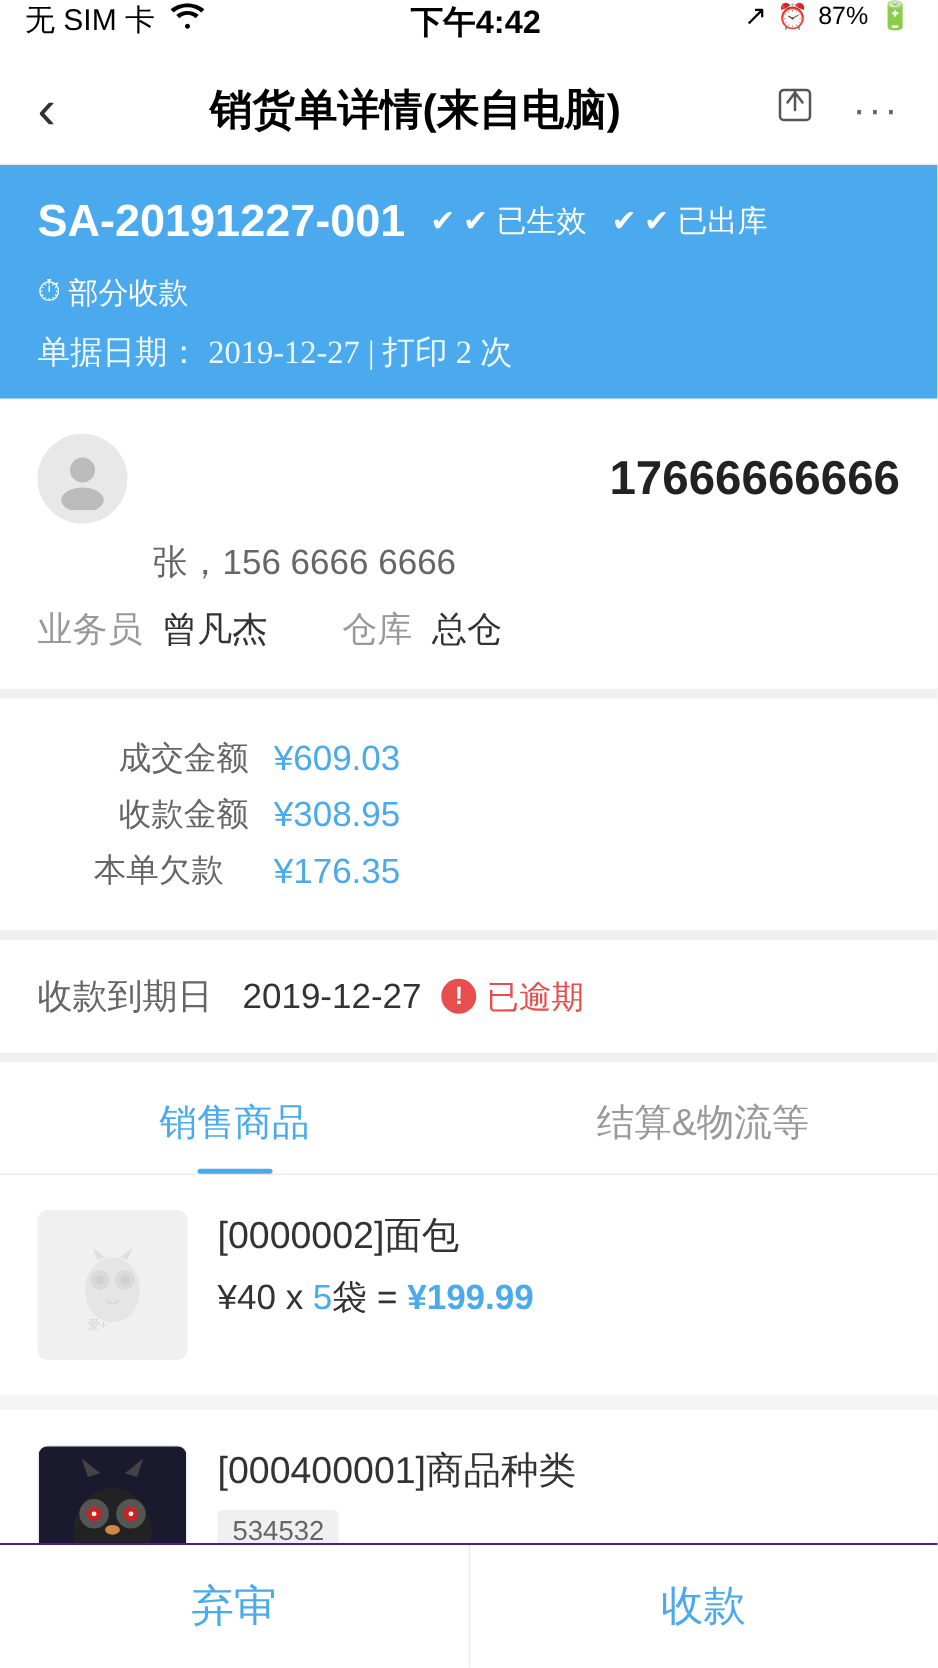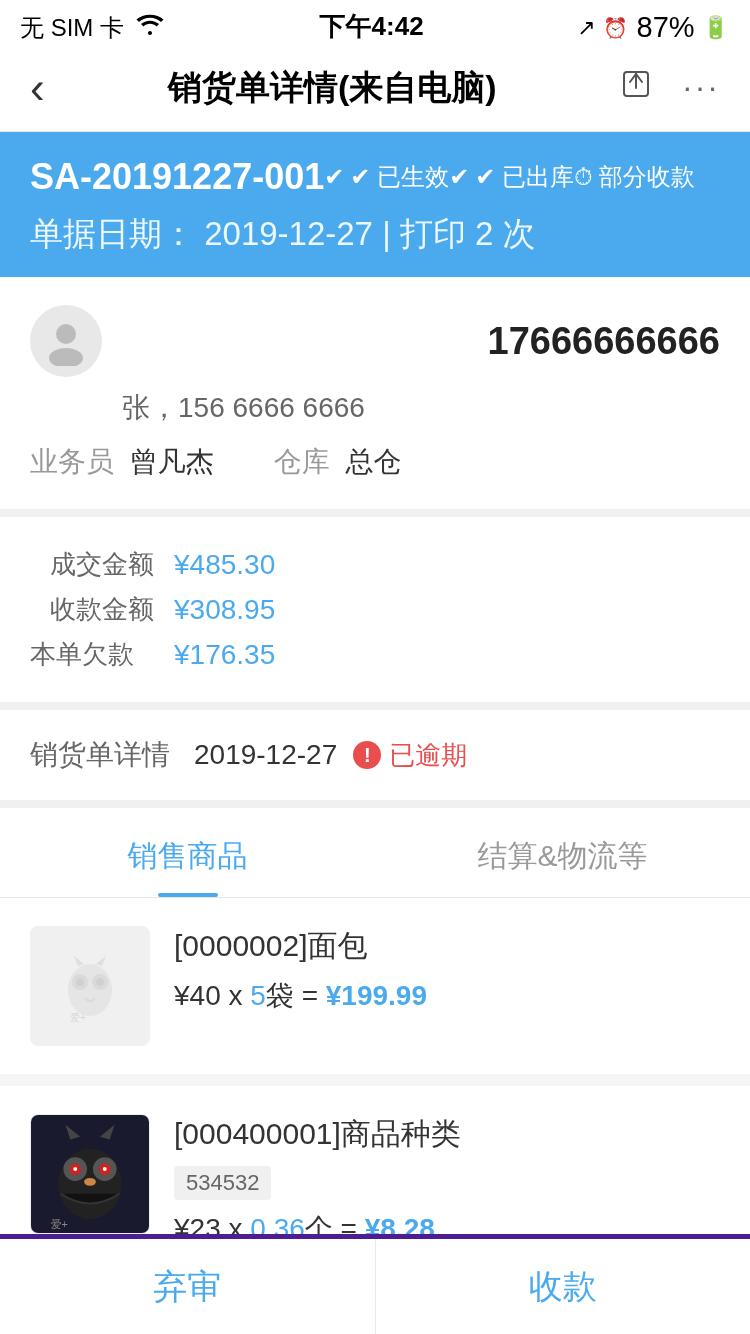--- a/index.html
+++ b/index.html
@@ -11,21 +11,21 @@
       min-height: 1334px;
       font-size: 28px;
       color: #333;
     }
 
     
     .status-bar {
       background: #fff;
       height: 44px;
       display: flex;
-      align-items: flex-end;
+      align-items: flex-start;
       justify-content: space-between;
       padding: 0 20px;
       font-size: 24px;
       color: #000;
     }
     .status-left { display: flex; align-items: center; gap: 10px; }
     .status-center { font-weight: 600; font-size: 26px; }
     .status-right { display: flex; align-items: center; gap: 8px; }
 
     
@@ -47,38 +47,40 @@
 
     
     .order-banner {
       background: #4AAAED;
       padding: 24px 30px 20px;
       color: #fff;
     }
     .order-id-row {
       display: flex;
       align-items: center;
+      gap: 20px;
       margin-bottom: 14px;
       flex-wrap: wrap;
     }
     .order-id {
       font-size: 36px;
       font-weight: 700;
       color: #fff;
     }
     .badge {
       display: flex;
       align-items: center;
       gap: 6px;
       font-size: 24px;
       color: #fff;
     }
     .order-date {
-      font-size: 33px;
+      font-size: 26px;
       color: rgba(255,255,255,0.9);
+      font-family: Liberation Serif, serif;
     }
 
     
     .customer-card {
       background: #fff;
       padding: 28px 30px;
       border-bottom: 8px solid #f0f0f0;
     }
     .customer-top {
       display: flex;
@@ -124,21 +126,21 @@
     .summary-section {
       background: #fff;
       padding: 30px 30px;
       border-bottom: 8px solid #f0f0f0;
       display: flex;
       justify-content: space-between;
       align-items: flex-start;
     }
     .summary-left { font-size: 28px; color: #666; }
     .summary-count { font-size: 28px; color: #333; margin-left: 8px; }
-    .summary-right { text-align: right; }
+    .summary-right { text-align: right; margin-left: 45px; }
     .summary-row {
       display: flex;
       justify-content: flex-end;
       align-items: center;
       gap: 20px;
       margin-bottom: 10px;
       font-size: 26px;
     }
     .summary-row:last-child { margin-bottom: 0; gap: 40px; }
     .summary-label { color: #666; }
@@ -251,21 +253,21 @@
     .product-price .total { color: #4AAAED; font-weight: 600; }
 
     
     .bottom-bar {
       position: fixed;
       bottom: 0;
       left: 0;
       width: 750px;
       height: 100px;
       background: #fff;
-      border-top: 5px solid #4c1d95;
+      border-top: 2px solid #4c1d95;
       display: flex;
     }
     .bottom-btn {
       flex: 1;
       display: flex;
       align-items: center;
       justify-content: center;
       font-size: 34px;
       color: #4AAAED;
       cursor: pointer;
@@ -297,21 +299,21 @@
     <span>
       <svg width="32" height="24" viewBox="0 0 32 24" fill="none">
         <path d="M16 18c1.1 0 2 .9 2 2s-.9 2-2 2-2-.9-2-2 .9-2 2-2zm-6.5-4.5c1.7-1.7 4-2.7 6.5-2.7s4.8 1 6.5 2.7l2.5-2.5C22.5 9.1 19.4 7.8 16 7.8s-6.5 1.3-9 3.2l2.5 2.5zm-4.5-4.5C7.8 6.4 11.7 4.8 16 4.8s8.2 1.6 11 4.2l2.5-2.5C26.2 3.6 21.4 1.8 16 1.8S5.8 3.6 2.5 6.5L5 9z" fill="#000"></path>
       </svg>
     </span>
   </div>
   <div class="status-center">下午4:42</div>
   <div class="status-right">
     <span style="font-size:22px;">↗</span>
     <span style="font-size:20px;">⏰</span>
-    <span style="font-size:29px;">87%</span>
+    <span style="font-size:20px;">87%</span>
     <span style="font-size:22px;">🔋</span>
   </div>
 </div>
 
 <div class="nav-bar">
   <span style="font-size:44px; color:#333; cursor:pointer; font-weight:300;">‹</span>
   <span class="nav-title">销货单详情(来自电脑)</span>
   <div class="nav-icons">
     <span style="font-size:28px; color:#666; cursor:pointer;">
       <svg width="32" height="32" viewBox="0 0 32 32" fill="none">
@@ -366,35 +368,35 @@
       <span class="meta-label">仓库</span>
       <span class="meta-value">总仓</span>
     </div>
   </div>
 </div>
 
 <div class="summary-section">
   <div class="summary-right">
     <div class="summary-row">
       <span class="summary-label">成交金额</span>
-      <span class="summary-amount">¥485.30</span>
+      <span class="summary-amount">¥609.03</span>
     </div>
     <div class="summary-row">
       <span class="summary-label">收款金额</span>
       <span class="summary-amount">¥308.95</span>
     </div>
     <div class="summary-row">
       <span class="summary-label">本单欠款</span>
       <span class="summary-amount">¥176.35</span>
     </div>
   </div>
 </div>
 
 <div class="due-section">
-  <span>销货单详情</span>
+  <span>收款到期日</span>
   <span class="due-date">2019-12-27</span>
   <div class="overdue-badge">
     <div class="overdue-dot">!</div>
     <span>已逾期</span>
   </div>
 </div>
 
 <div class="tabs">
   <div class="tab active">
     <span>销售商品</span>

